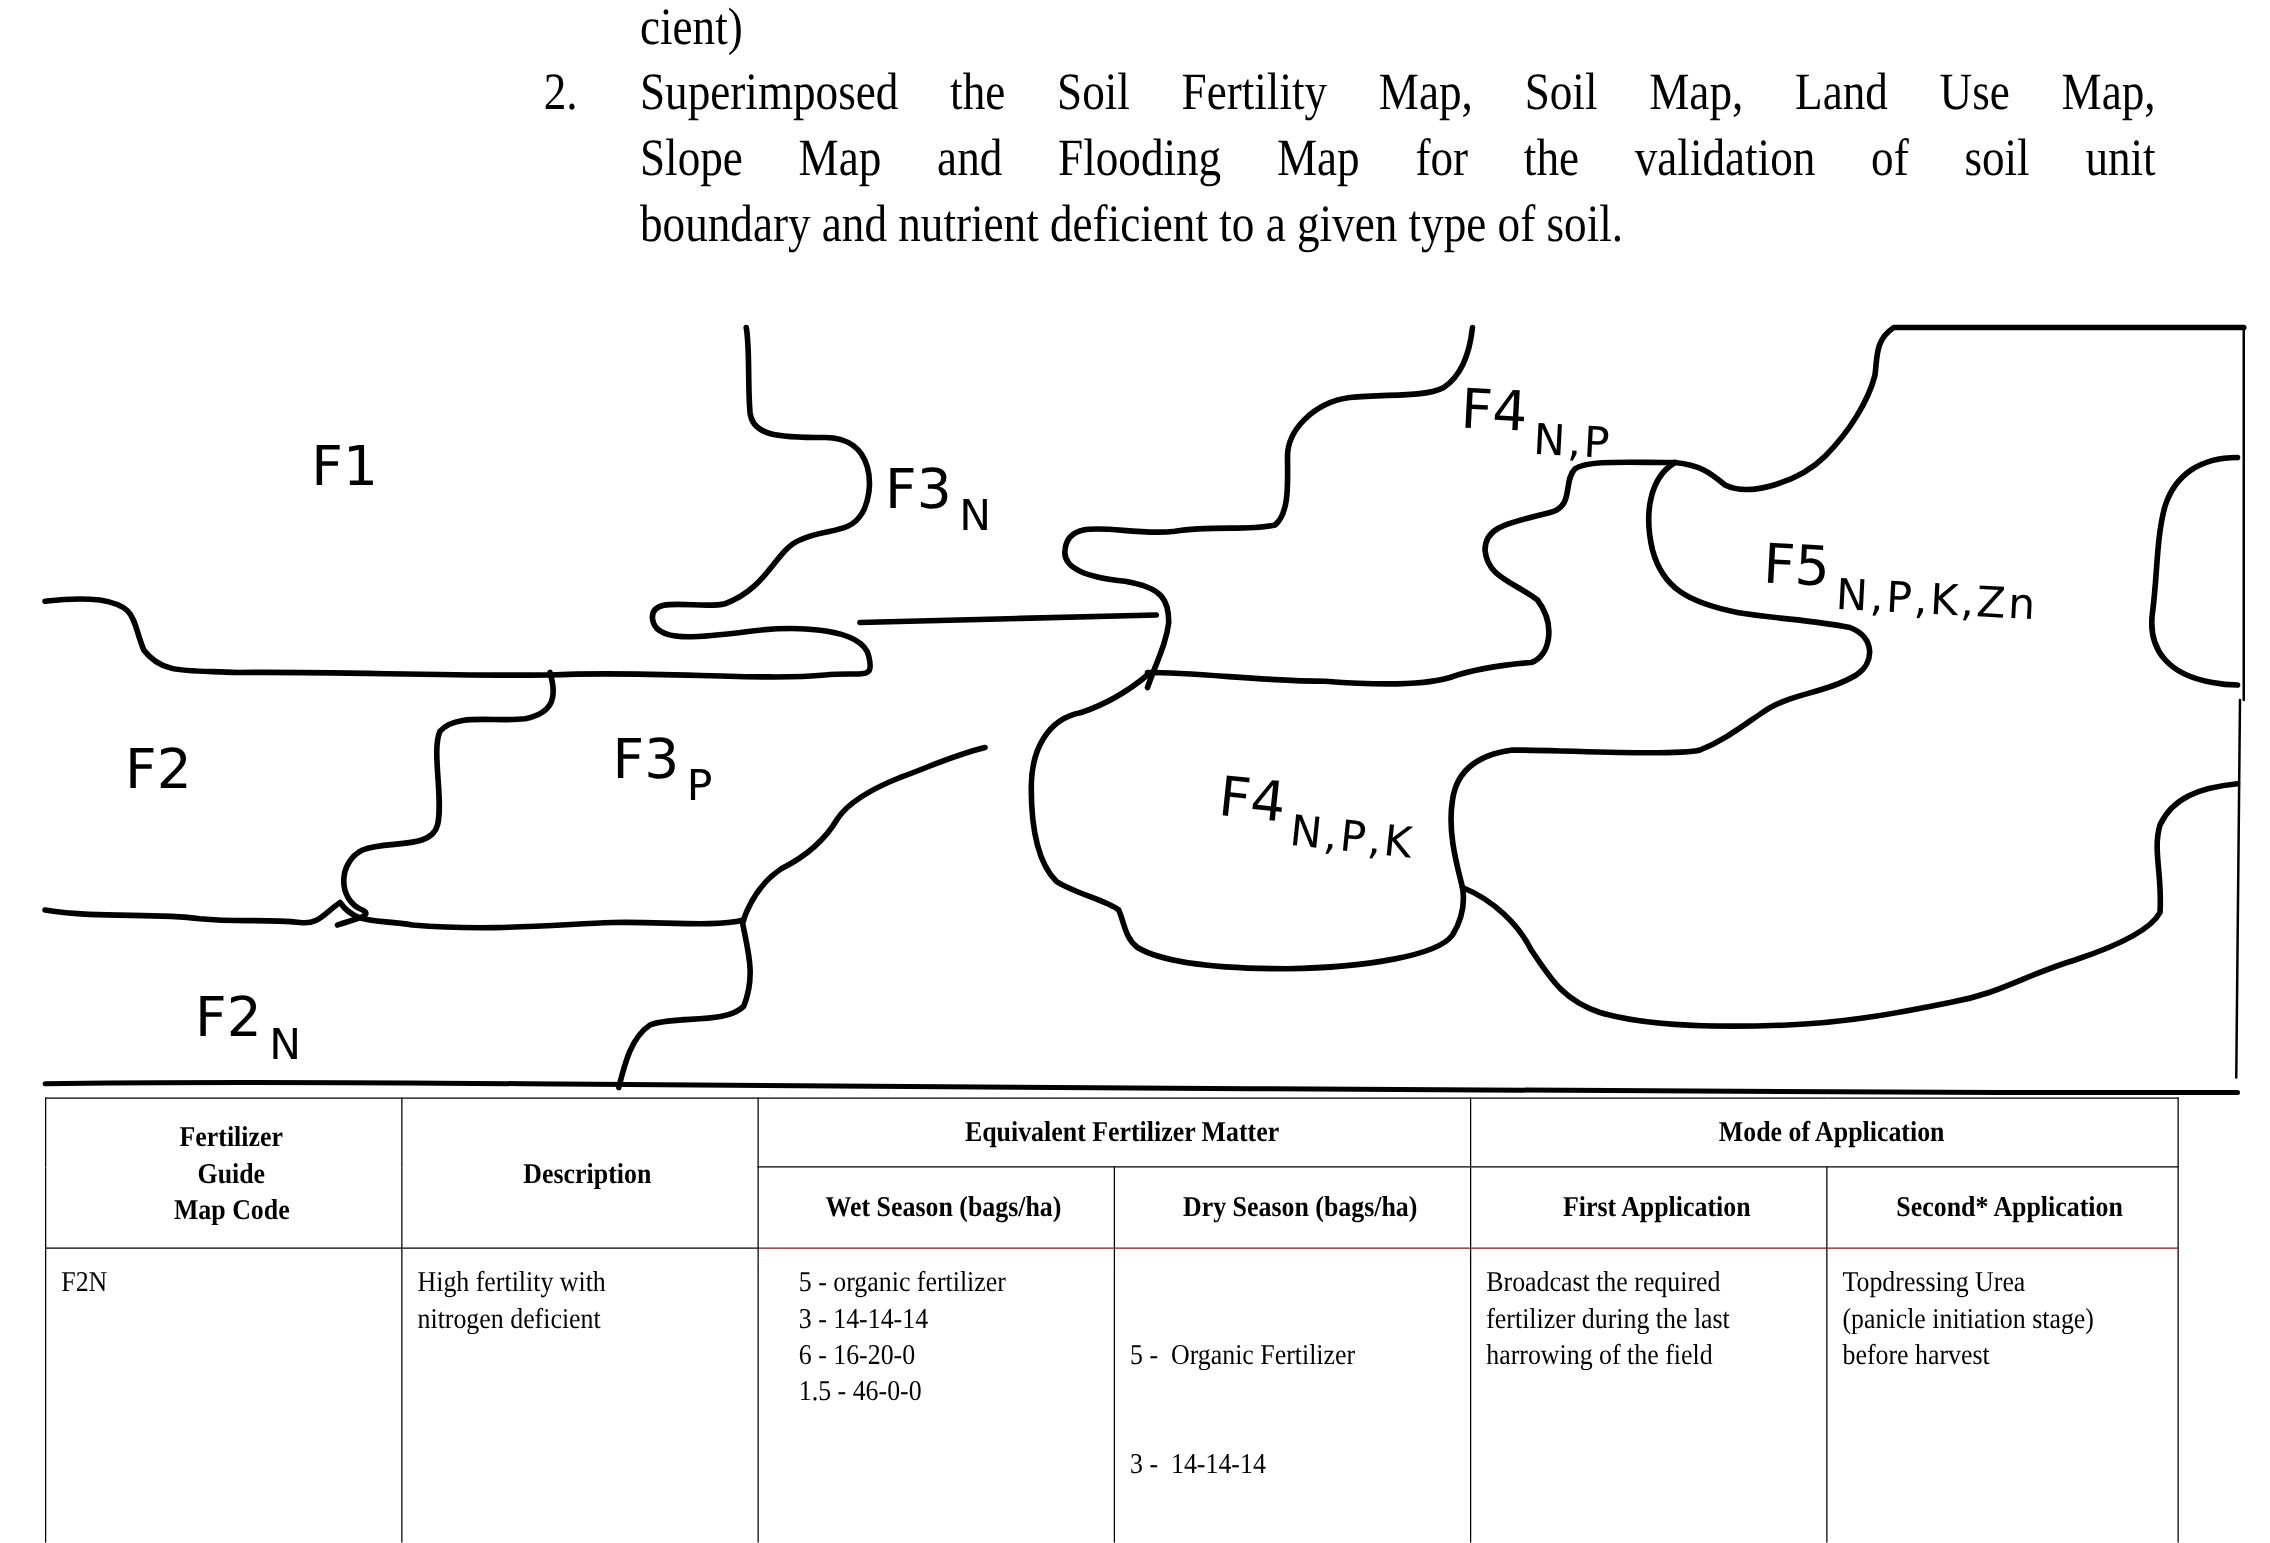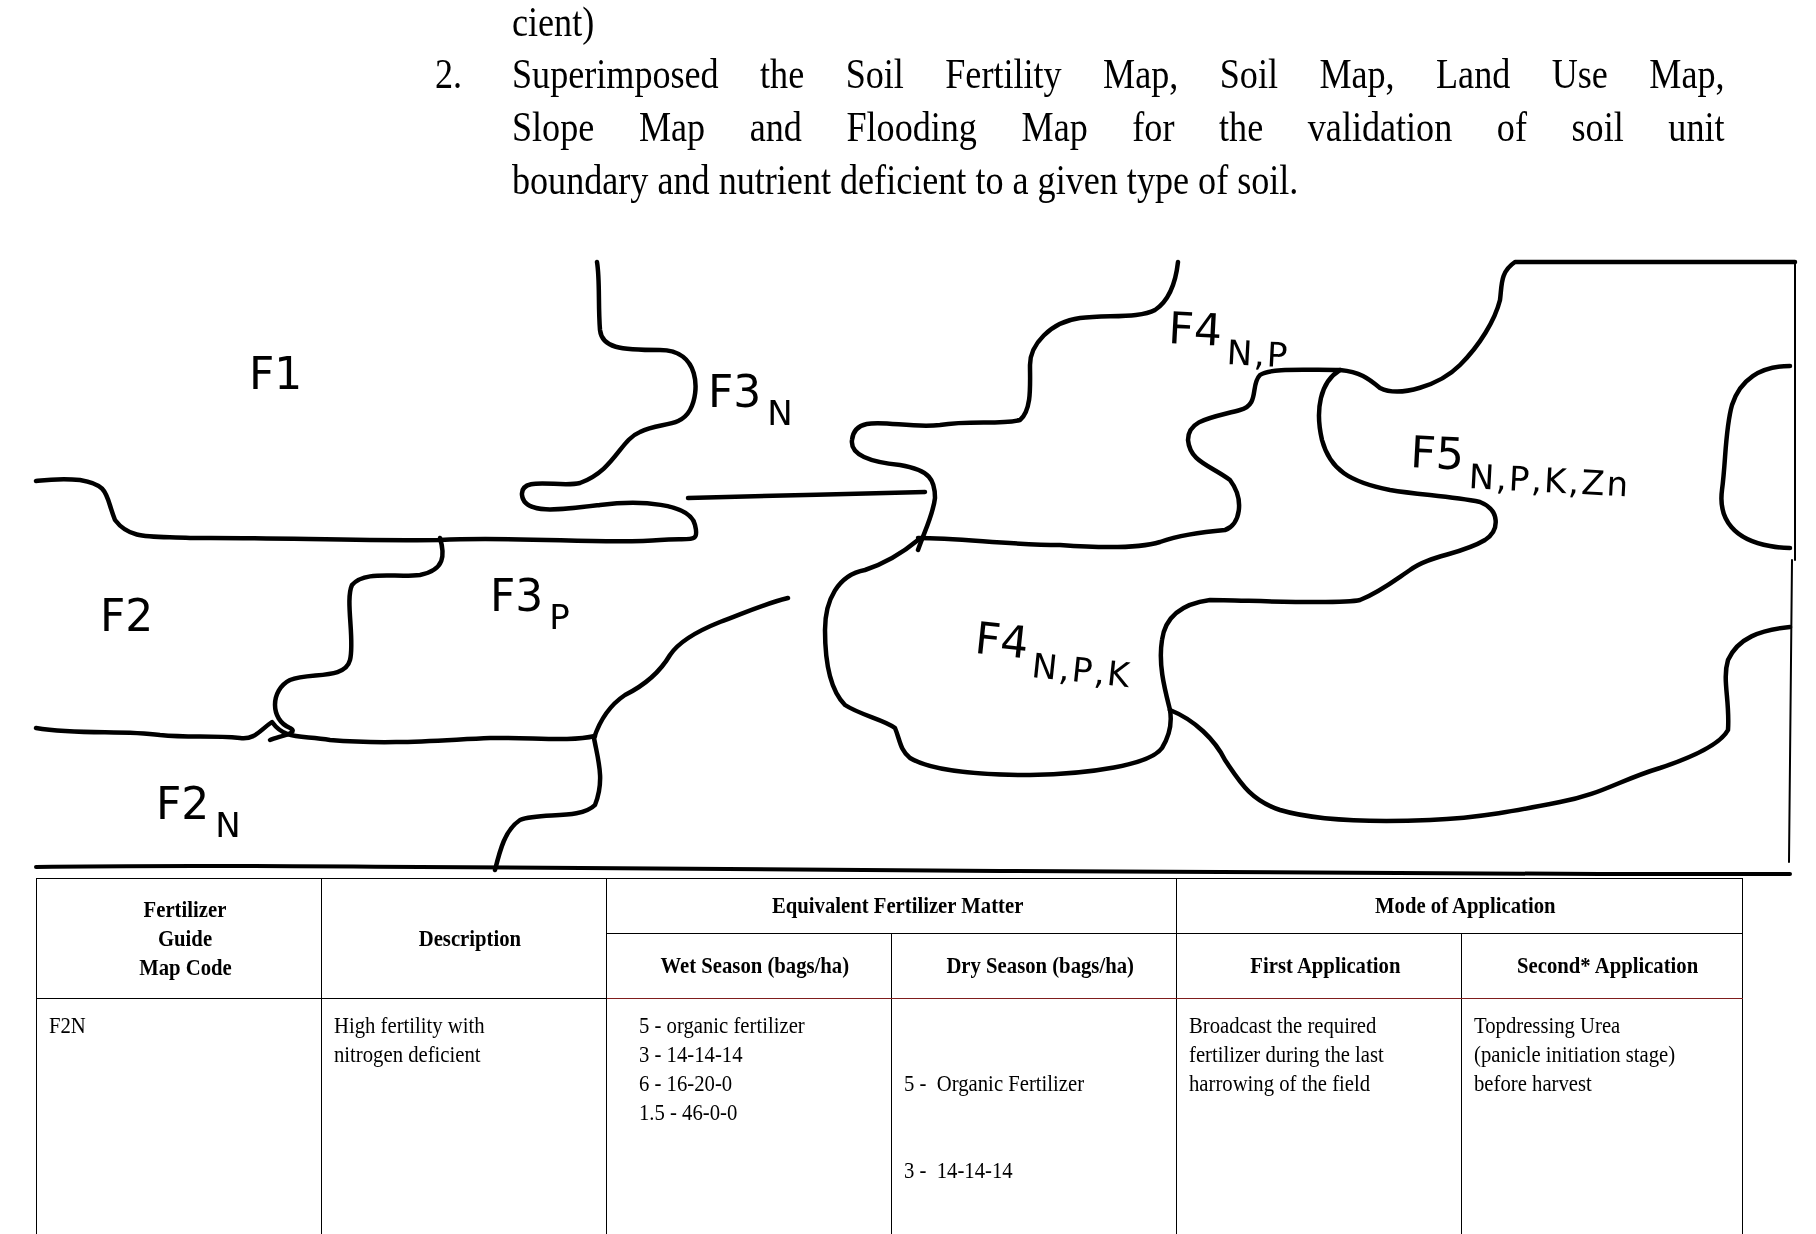--- a/index.html
+++ b/index.html
@@ -103,27 +103,27 @@
   </div>
   <div class="map-label" style="left:1170px; top:62px; transform: rotate(3deg);">
     <span>F4</span><span class="sub">N,P</span>
   </div>
   <div class="map-label" style="left:1412px; top:186px; transform: rotate(3deg);">
     <span>F5</span><span class="sub">N,P,K,Zn</span>
   </div>
   <div class="map-label" style="left:100px; top:350px;">
     <span>F2</span>
   </div>
-  <div class="map-label" style="left:490px; top:330px;">
+  <div class="map-label" style="left:490px; top:342px;">
     <span>F3</span><span class="sub">P</span>
   </div>
   <div class="map-label" style="left:978px; top:372px; transform: rotate(6deg);">
     <span>F4</span><span class="sub">N,P,K</span>
   </div>
-  <div class="map-label" style="left:156px; top:538px;">
+  <div class="map-label" style="left:156px; top:549px;">
     <span>F2</span><span class="sub">N</span>
   </div>
 </div>
 
 <table class="guide">
   <colgroup>
     <col style="width:285px">
       <col style="width:285px">
       <col style="width:285px">
     <col style="width:285px">

